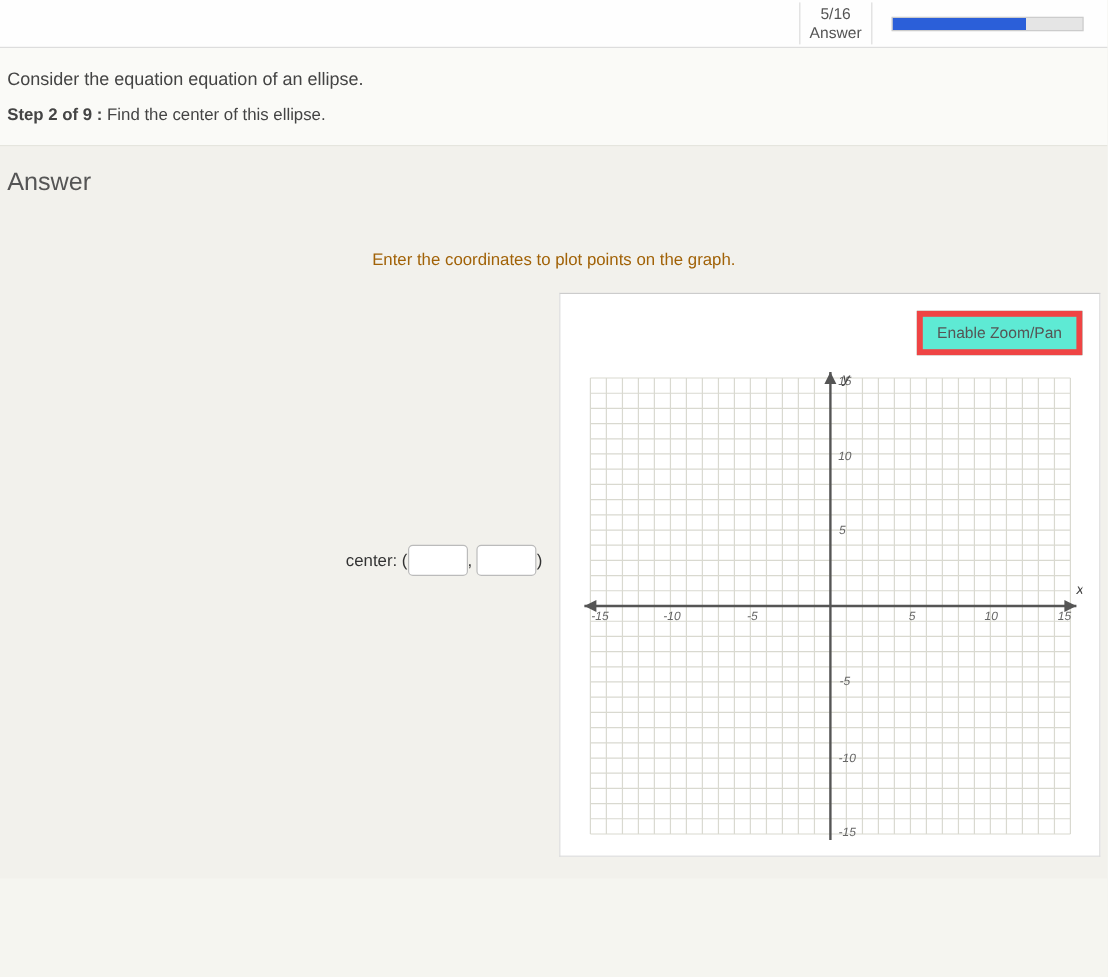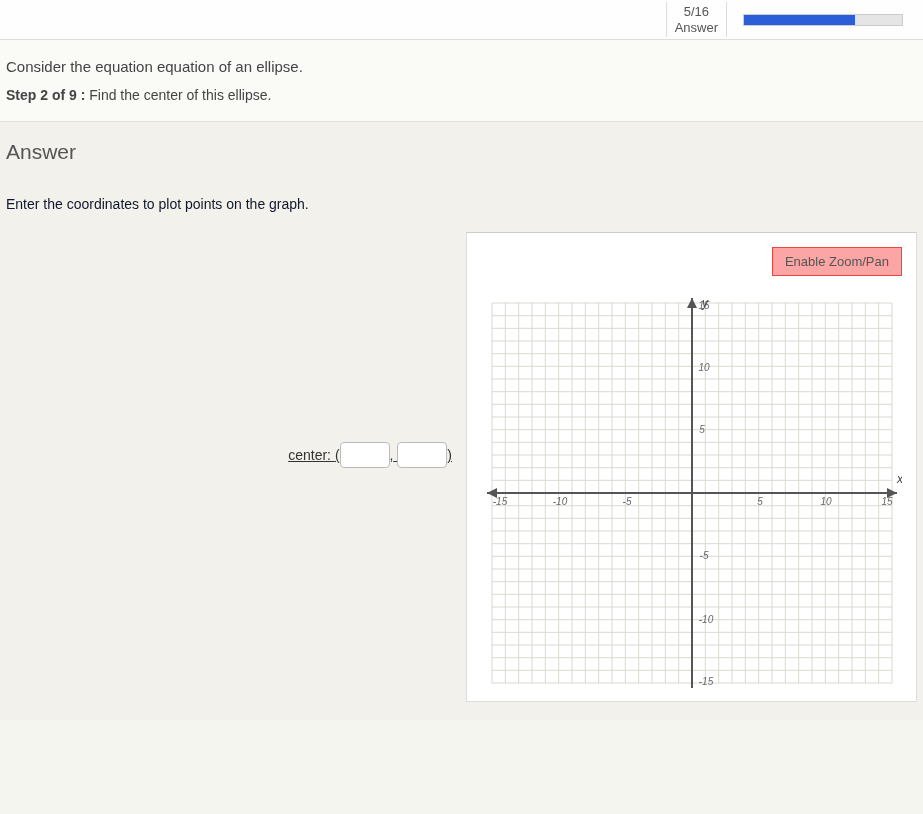--- a/index.html
+++ b/index.html
@@ -53,35 +53,34 @@
       font-size: 18px;
       margin: 22px 0 10px;
       color: #222;
     }
     .step-line { font-size: 14px; color: #444; padding: 4px 6px; margin-top: 4px; }
     .answer-section {
       background: #f2f1ec;
       padding: 18px 6px;
     }
     .answer-heading { font-size: 21px; color: #555; }
-    .coord-prompt { font-size: 14px; color: #0f172a; margin-top: 32px; }
+    .coord-prompt { font-size: 14px; color: #a16207; margin-top: 44px; text-align: center; }
     .work-area {
       display: flex;
       margin-top: 20px;
       align-items: flex-start;
     }
     .center-input-block {
       width: 460px;
       display: flex;
       align-items: center;
       justify-content: flex-end;
       padding-right: 14px;
       margin-top: 210px;
       font-size: 14px;
-      text-decoration: underline;
     }
     .center-input-block input {
       width: 50px;
       height: 26px;
       border: 1px solid #bbb;
       border-radius: 4px;
       text-align: center;
       font-size: 14px;
       padding: 2px;
     }
@@ -90,22 +89,22 @@
       position: relative;
       border: 1px solid #ddd;
       border-top: 1px solid #ccc;
       background: #fff;
       padding: 10px;
       height: 470px;
     }
     .zoom-btn {
       position: absolute;
       top: 14px; right: 14px;
-      background: #fca5a5;
-      border: 1px solid #ef4444;
+      background: #5eead4;
+      border: 5px solid #ef4444;
       padding: 6px 12px;
       font-size: 13px;
       color: #555;
       cursor: pointer;
     }
     .grid-svg { display: block; margin: 50px auto 0; }
   </style>
 </head>
 <body>
 

